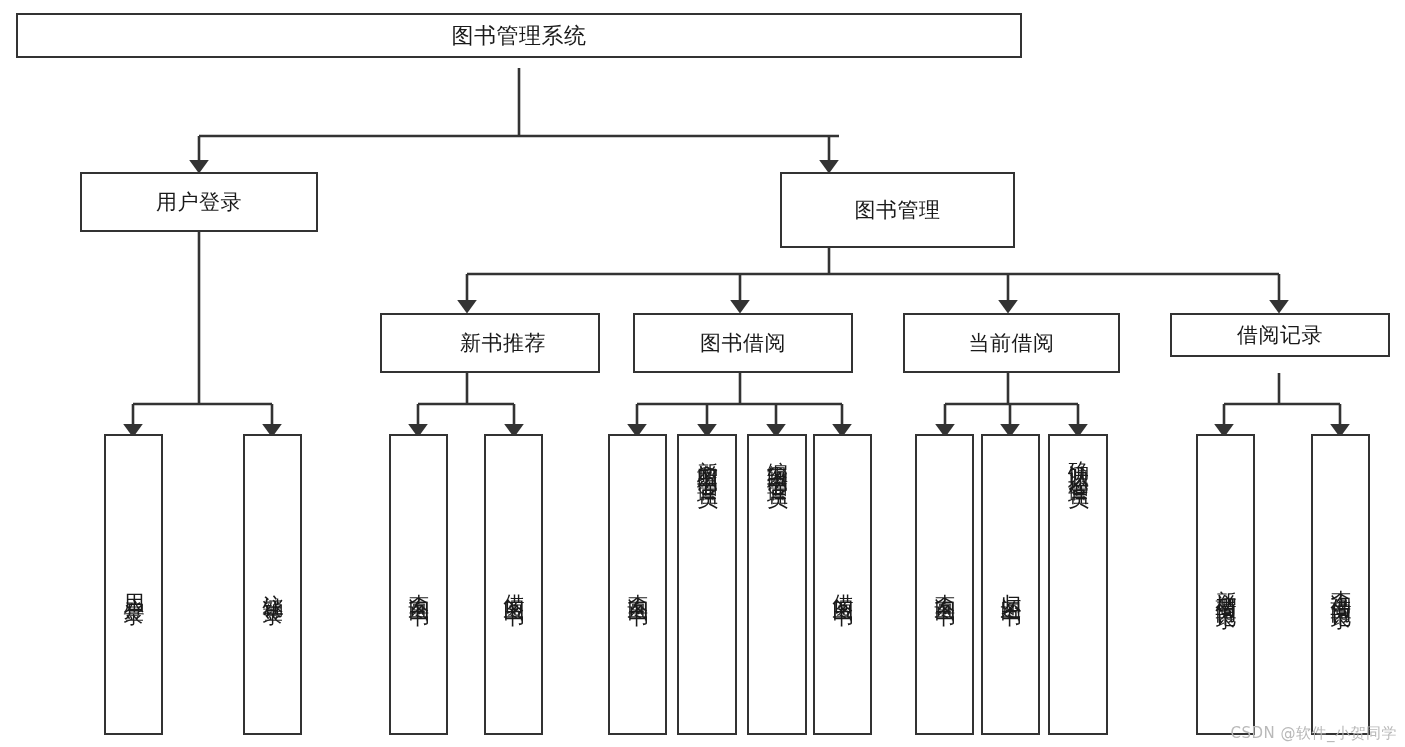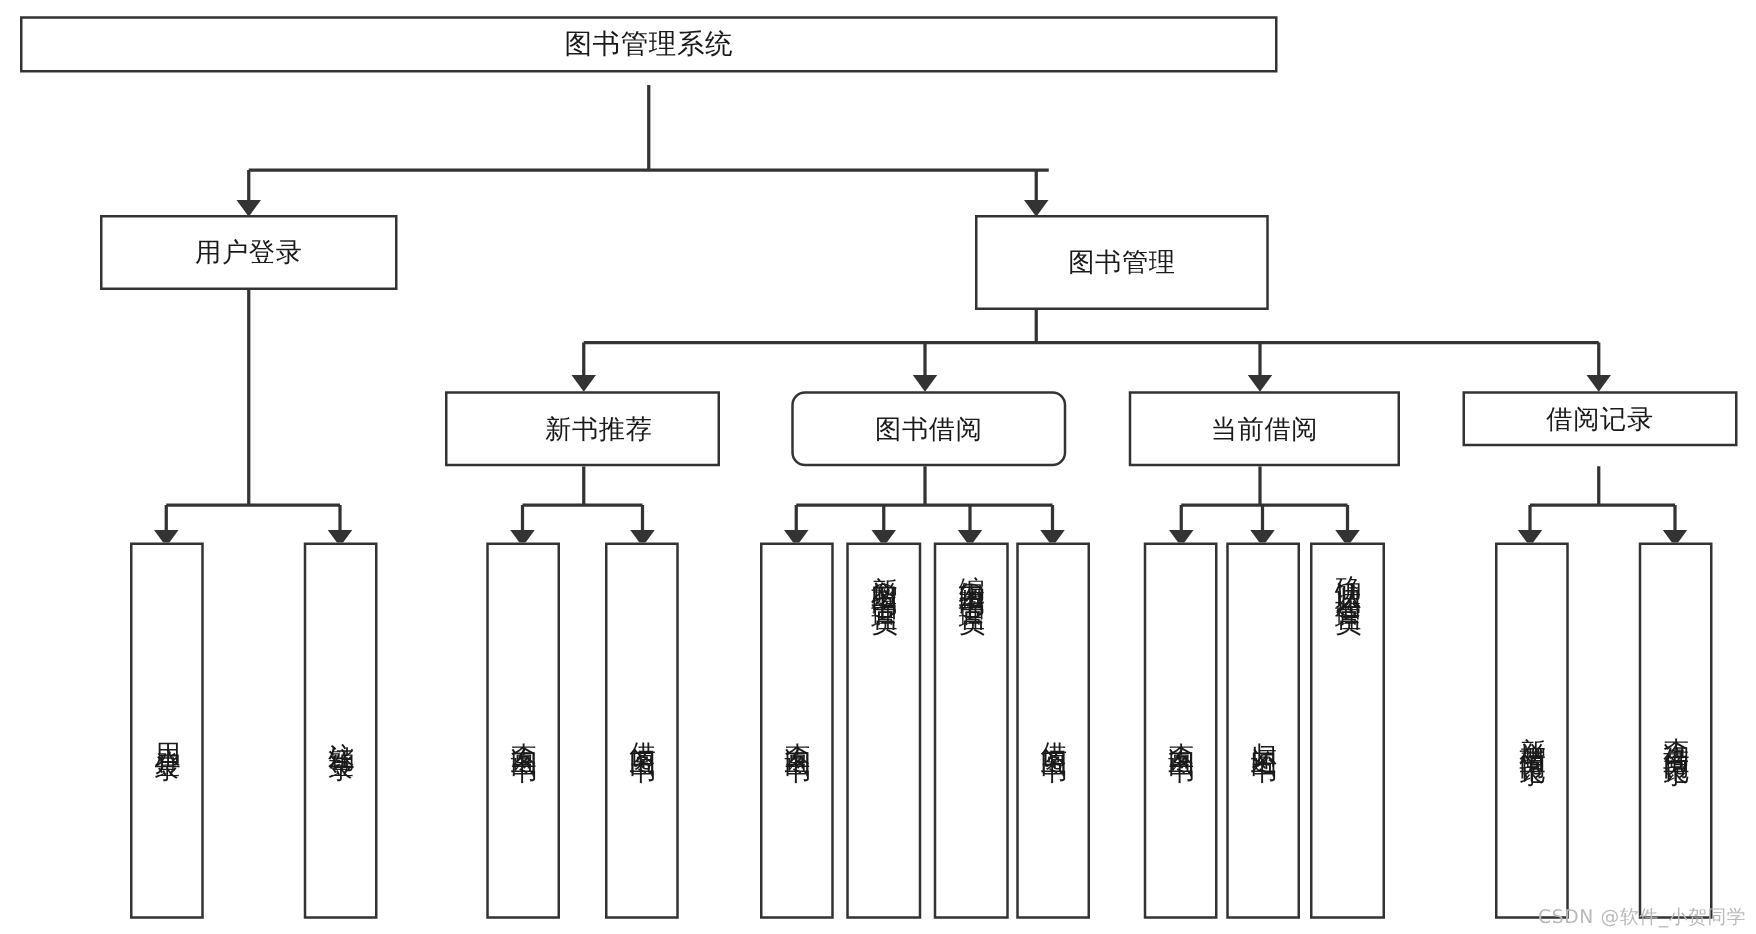--- a/index.html
+++ b/index.html
@@ -133,25 +133,25 @@
   </div>
 
   <div class="node h-node" style="left:80px;top:172px;width:238px;height:60px;">
     <span class="lbl">用户登录</span>
   </div>
 
   <div class="node h-node" style="left:744px;top:172px;width:235px;height:76px;margin-left:36px;">
     <span class="lbl">图书管理</span>
   </div>
 
-  <div class="node h-node" style="left:356px;top:313px;width:220px;height:60px;padding-left:26px;">
+  <div class="node h-node" style="left:380px;top:313px;width:220px;height:60px;padding-left:26px;">
     <span class="lbl">新书推荐</span>
   </div>
 
-  <div class="node h-node" style="left:633px;top:313px;width:220px;height:60px;border-radius:11px;">
+  <div class="node h-node" style="left:633px;top:313px;width:220px;height:60px;">
     <span class="lbl">图书借阅</span>
   </div>
 
   <div class="node h-node" style="left:903px;top:313px;width:217px;height:60px;">
     <span class="lbl">当前借阅</span>
   </div>
 
   <div class="node h-node" style="left:1170px;top:313px;width:220px;height:44px;">
     <span class="lbl">借阅记录</span>
   </div>

